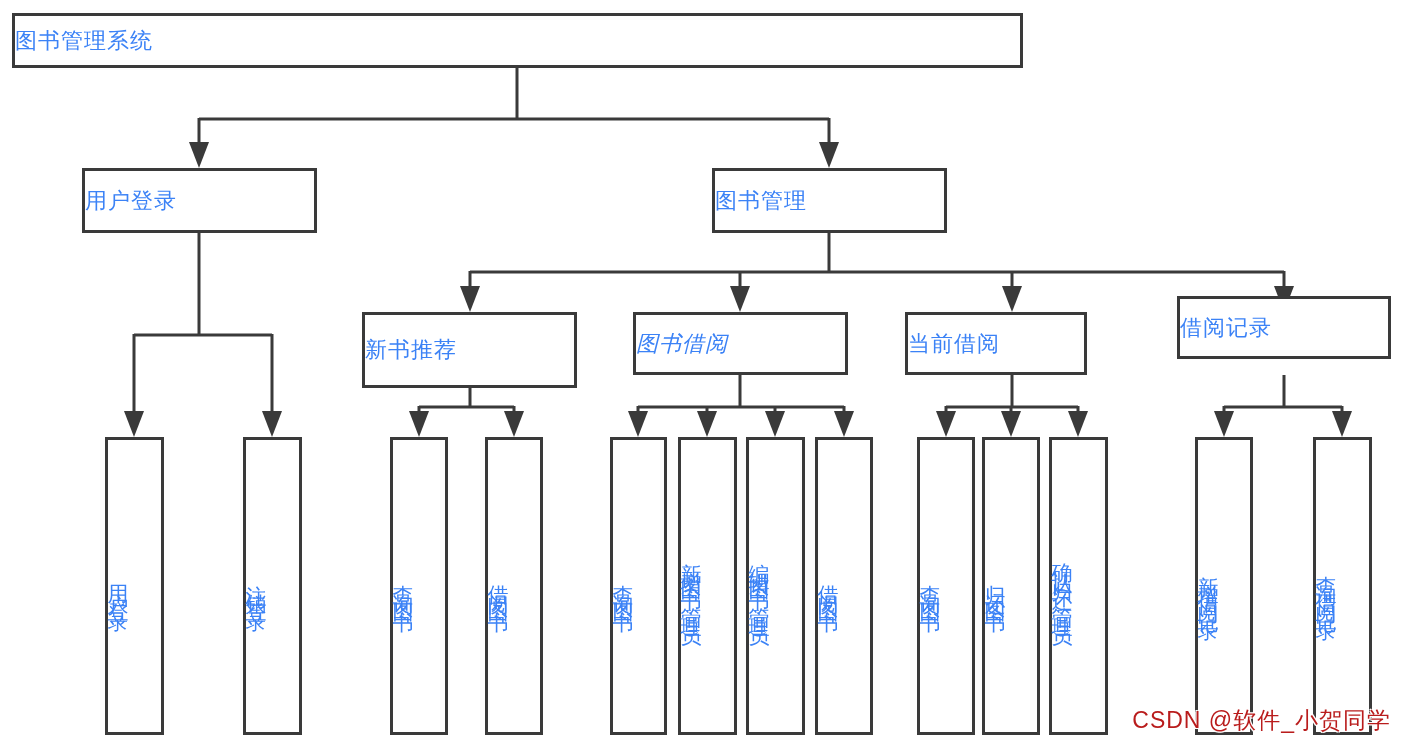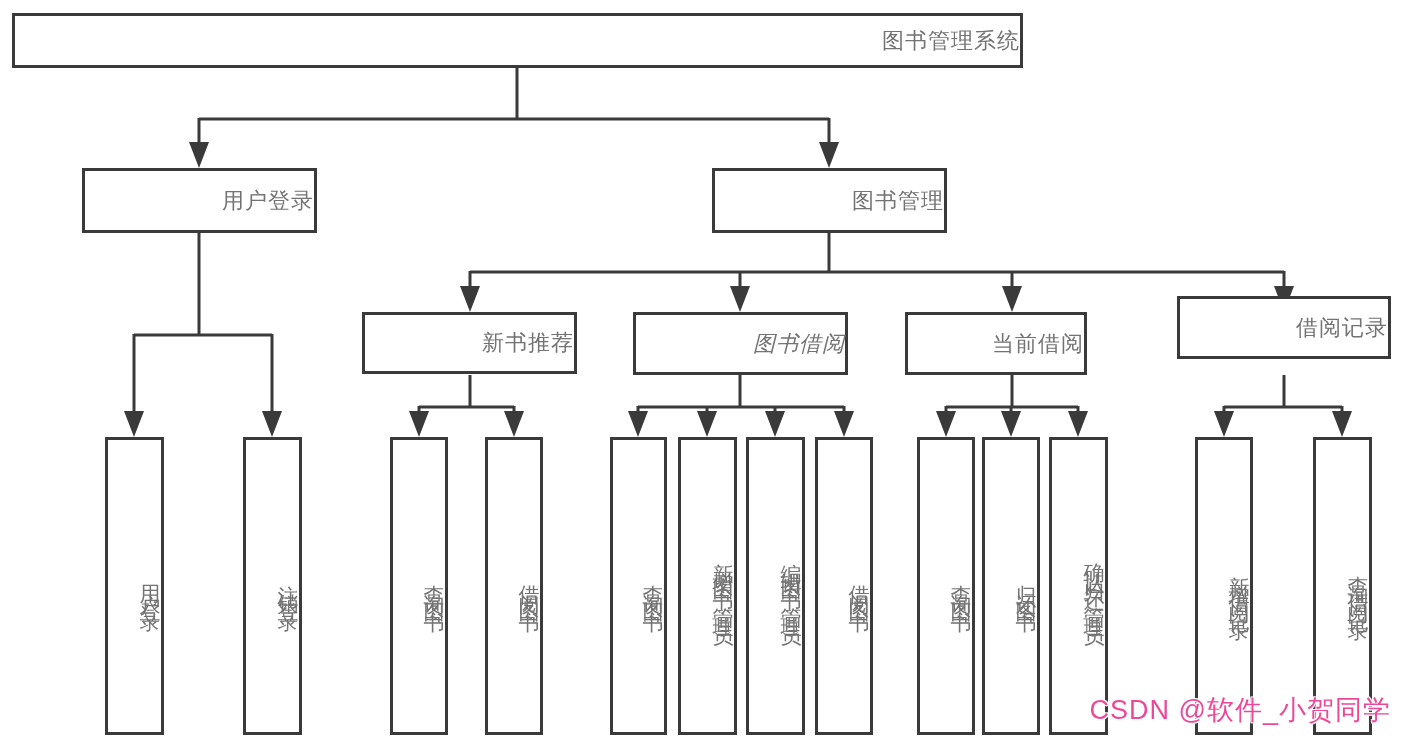--- a/index.html
+++ b/index.html
@@ -19,45 +19,45 @@
     position: absolute;
     left: 0; top: 0;
     width: 1405px; height: 747px;
     z-index: 1;
   }
   .node {
     position: absolute;
     box-sizing: border-box;
     background: #ffffff;
     border: 3px solid #3a3a3a;
-    color: #737373;
+    color: #3b82f6;
     display: flex;
     align-items: center;
-    justify-content: flex-end;
+    justify-content: flex-start;
     z-index: 2;
     font-size: 22px;
     letter-spacing: 1px;
     white-space: nowrap;
   }
   .node.leaf {
     font-size: 21px;
   }
   .leaf .vtext {
     writing-mode: vertical-rl;
     text-orientation: mixed;
     letter-spacing: 9px;
     line-height: 1;
   }
   .watermark {
     position: absolute;
     right: 14px;
-    bottom: 19px;
+    bottom: 11px;
     z-index: 3;
-    font-size: 27px;
-    color: #ec4899;
+    font-size: 23px;
+    color: #b91c1c;
     letter-spacing: 1px;
     text-shadow: 0 0 2px #ffffff, 1px 1px 0 #ffffff, -1px -1px 0 #ffffff, 1px -1px 0 #ffffff, -1px 1px 0 #ffffff;
     white-space: nowrap;
   }
 </style>
 </head>
 <body>
 
 <div class="canvas">
 
@@ -115,21 +115,21 @@
     <span>图书管理系统</span>
   </div>
 
   <div class="node" style="left:82px; top:168px; width:235px; height:65px;">
     <span>用户登录</span>
   </div>
   <div class="node" style="left:712px; top:168px; width:235px; height:65px;font-family:Liberation Mono, monospace;">
     <span>图书管理</span>
   </div>
 
-  <div class="node" style="left:362px; top:312px; width:215px; height:62px;">
+  <div class="node" style="left:362px; top:312px; width:215px; height:76px;">
     <span>新书推荐</span>
   </div>
   <div class="node" style="left:633px; top:312px; width:215px; height:63px;font-style:italic;">
     <span>图书借阅</span>
   </div>
   <div class="node" style="left:905px; top:312px; width:182px; height:63px;">
     <span>当前借阅</span>
   </div>
   <div class="node" style="left:1177px; top:296px; width:214px; height:63px;font-family:Liberation Mono, monospace;">
     <span>借阅记录</span>

